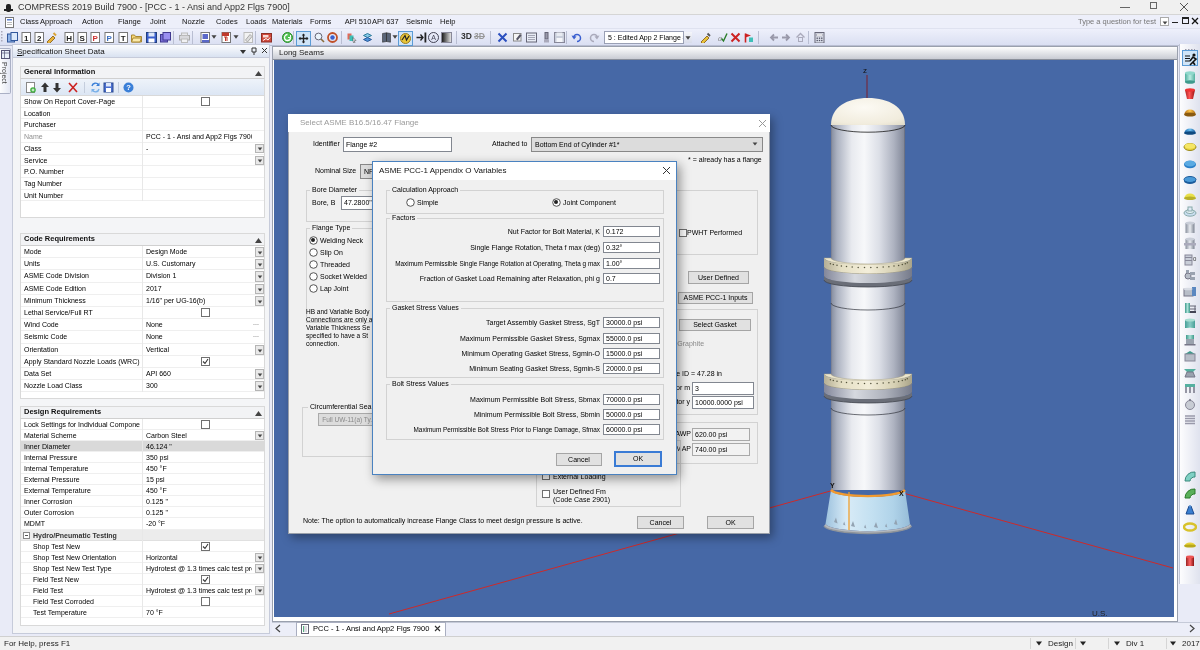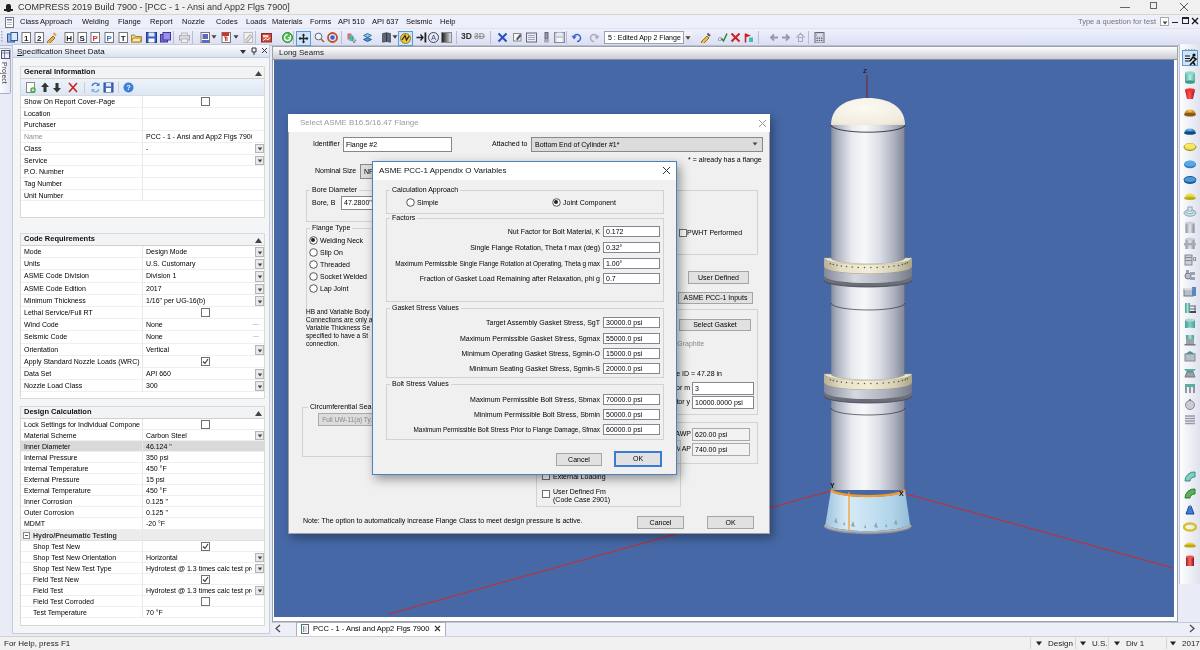--- a/index.html
+++ b/index.html
@@ -25,29 +25,29 @@
     </svg></div>
 <div class="a" style="left:0px;top:15px;width:1200px;height:14px;background:#edeffa;border-bottom:1px solid #dfe2f0;"></div>
 <div class="a" style="left:5px;top:17px;width:9px;height:11px;"><svg width="9" height="11">
       <rect x="0.5" y="0.5" width="8" height="10" fill="#fff" stroke="#777"></rect>
       <rect x="2" y="2" width="5" height="1.5" fill="#5b7fd0"></rect>
       <rect x="2" y="5" width="5" height="1" fill="#bbb"></rect>
       <rect x="2" y="7" width="5" height="1" fill="#bbb"></rect>
     </svg></div>
 <div class="a" style="left:20px;top:18px;width:40px;height:10px;font-size:7.5px;color:#111;white-space:nowrap;">Class</div>
 <div class="a" style="left:40px;top:18px;width:40px;height:10px;font-size:7.5px;color:#111;white-space:nowrap;">Approach</div>
-<div class="a" style="left:82px;top:18px;width:40px;height:10px;font-size:7.5px;color:#111;white-space:nowrap;">Welding</div>
+<div class="a" style="left:82px;top:18px;width:40px;height:10px;font-size:7.5px;color:#111;white-space:nowrap;">Action</div>
 <div class="a" style="left:118px;top:18px;width:40px;height:10px;font-size:7.5px;color:#111;white-space:nowrap;">Flange</div>
-<div class="a" style="left:150px;top:18px;width:40px;height:10px;font-size:7.5px;color:#111;white-space:nowrap;">Report</div>
+<div class="a" style="left:150px;top:18px;width:40px;height:10px;font-size:7.5px;color:#111;white-space:nowrap;">Joint</div>
 <div class="a" style="left:182px;top:18px;width:40px;height:10px;font-size:7.5px;color:#111;white-space:nowrap;">Nozzle</div>
 <div class="a" style="left:216px;top:18px;width:40px;height:10px;font-size:7.5px;color:#111;white-space:nowrap;">Codes</div>
 <div class="a" style="left:246px;top:18px;width:40px;height:10px;font-size:7.5px;color:#111;white-space:nowrap;">Loads</div>
 <div class="a" style="left:272px;top:18px;width:40px;height:10px;font-size:7.5px;color:#111;white-space:nowrap;">Materials</div>
 <div class="a" style="left:310px;top:18px;width:40px;height:10px;font-size:7.5px;color:#111;white-space:nowrap;">Forms</div>
-<div class="a" style="left:338px;top:18px;width:40px;height:10px;font-size:7.5px;color:#111;white-space:nowrap;">API 510</div>
+<div class="a" style="left:338px;top:18px;width:40px;height:10px;font-size:7.5px;color:#111;white-space:nowrap;text-align:center;">API 510</div>
 <div class="a" style="left:372px;top:18px;width:40px;height:10px;font-size:7.5px;color:#111;white-space:nowrap;">API 637</div>
 <div class="a" style="left:406px;top:18px;width:40px;height:10px;font-size:7.5px;color:#111;white-space:nowrap;">Seismic</div>
 <div class="a" style="left:440px;top:18px;width:40px;height:10px;font-size:7.5px;color:#111;white-space:nowrap;">Help</div>
 <div class="a" style="left:1078px;top:18px;width:84px;height:10px;font-size:7.5px;color:#777;white-space:nowrap;">Type a question for test</div>
 <div class="a" style="left:1160px;top:17px;width:9px;height:9px;background:#fff;border:1px solid #aaa;">
     <div class="dda" style="margin:3px auto 0;transform:scale(0.8)"></div>
   </div>
 <div class="a" style="left:1172px;top:22px;width:6px;height:1px;background:#222;"></div>
 <div class="a" style="left:1182px;top:17px;width:7px;height:7px;border:1px solid #222;border-top-width:2px;"></div>
 <div class="a" style="left:1191px;top:17px;width:8px;height:8px;"><svg width="8" height="8">
@@ -458,21 +458,21 @@
 <div class="a" style="left:21px;top:379.1999999999999px;width:243px;height:1px;background:#efefef;"></div>
 <div class="a" style="left:21px;top:380.1999999999999px;width:243px;height:12.2px;"></div>
 <div class="a" style="left:24px;top:382.1999999999999px;width:140px;height:9px;font-size:7px;color:#000;white-space:nowrap;overflow:hidden;">Nozzle Load Class</div>
 <div class="a" style="left:146px;top:382.1999999999999px;width:106px;height:9px;font-size:7px;color:#000;white-space:nowrap;overflow:hidden;">300</div>
 <div class="a" style="left:255px;top:381.1999999999999px;width:9px;height:10.2px;background:#e9e9e9;border:1px solid #b5b5b5;">
     <div class="dda" style="margin:3.0px auto 0;transform:scale(0.75)"></div>
   </div>
 <div class="a" style="left:21px;top:391.39999999999986px;width:243px;height:1px;background:#efefef;"></div>
 <div class="a" style="left:142px;top:246px;width:1px;height:146.39999999999998px;background:#e8e8e8;"></div>
 <div class="a" style="left:20px;top:406px;width:245px;height:13px;background:#f2f3f5;border:1px solid #d9d9d9;border-bottom:1px solid #d0d0d0;"></div>
-<div class="a" style="left:24px;top:408px;width:200px;height:10px;font-size:7.5px;font-weight:bold;color:#111;">Design Calculation</div>
+<div class="a" style="left:24px;top:408px;width:200px;height:10px;font-size:7.5px;font-weight:bold;color:#111;">Design Requirements</div>
 <div class="a" style="left:255px;top:410px;width:8px;height:6px;"><svg width="7" height="5">
       <path d="M3.5 0 L7 5 L0 5Z" fill="#444"></path>
     </svg></div>
 <div class="a" style="left:20px;top:419px;width:245px;height:206.9px;background:#fff;border:1px solid #d9d9d9;border-top:none;"></div>
 <div class="a" style="left:21px;top:419px;width:243px;height:11.05px;"></div>
 <div class="a" style="left:24px;top:421px;width:140px;height:9px;font-size:7px;color:#000;white-space:nowrap;overflow:hidden;">Lock Settings for Individual Compone</div>
 <div class="a" style="left:201px;top:420px;width:9px;height:9px;"><svg width="9" height="9">
       <rect x="0.5" y="0.5" width="8" height="8" fill="#fff" stroke="#707070"></rect>
     </svg></div>
 <div class="a" style="left:21px;top:429.05px;width:243px;height:1px;background:#efefef;"></div>
@@ -893,21 +893,21 @@
 <div class="a" style="left:1075px;top:638px;width:1px;height:11px;background:#d5d5d5;"></div>
 <div class="a" style="left:1108px;top:638px;width:1px;height:11px;background:#d5d5d5;"></div>
 <div class="a" style="left:1166px;top:638px;width:1px;height:11px;background:#d5d5d5;"></div>
 <div class="a" style="left:1036px;top:640px;width:7px;height:6px;"><svg width="6" height="5">
       <path d="M0 0.5 L6 0.5 L3 4.5Z" fill="#222"></path>
     </svg></div>
 <div class="a" style="left:1048px;top:639px;width:40px;height:10px;font-size:8px;color:#222;">Design</div>
 <div class="a" style="left:1080px;top:640px;width:7px;height:6px;"><svg width="6" height="5">
       <path d="M0 0.5 L6 0.5 L3 4.5Z" fill="#222"></path>
     </svg></div>
-<div class="a" style="left:1092px;top:639px;width:24px;height:10px;font-size:8px;color:#222;">U.S.</div>
+<div class="a" style="left:1092px;top:609px;width:24px;height:10px;font-size:8px;color:#222;">U.S.</div>
 <div class="a" style="left:1114px;top:640px;width:7px;height:6px;"><svg width="6" height="5">
       <path d="M0 0.5 L6 0.5 L3 4.5Z" fill="#222"></path>
     </svg></div>
 <div class="a" style="left:1126px;top:639px;width:30px;height:10px;font-size:8px;color:#222;">Div 1</div>
 <div class="a" style="left:1170px;top:640px;width:7px;height:6px;"><svg width="6" height="5">
       <path d="M0 0.5 L6 0.5 L3 4.5Z" fill="#222"></path>
     </svg></div>
 <div class="a" style="left:1182px;top:639px;width:30px;height:10px;font-size:8px;color:#222;">2017</div>
 <div class="a" style="left:288px;top:114px;width:482px;height:420px;background:#f0f0f0;border:1px solid #9aa0aa;box-shadow:3px 4px 9px rgba(0,0,0,0.35);z-index:5;"></div>
 <div class="a" style="left:288px;top:114px;width:482px;height:18px;background:#fff;z-index:6;"></div>

